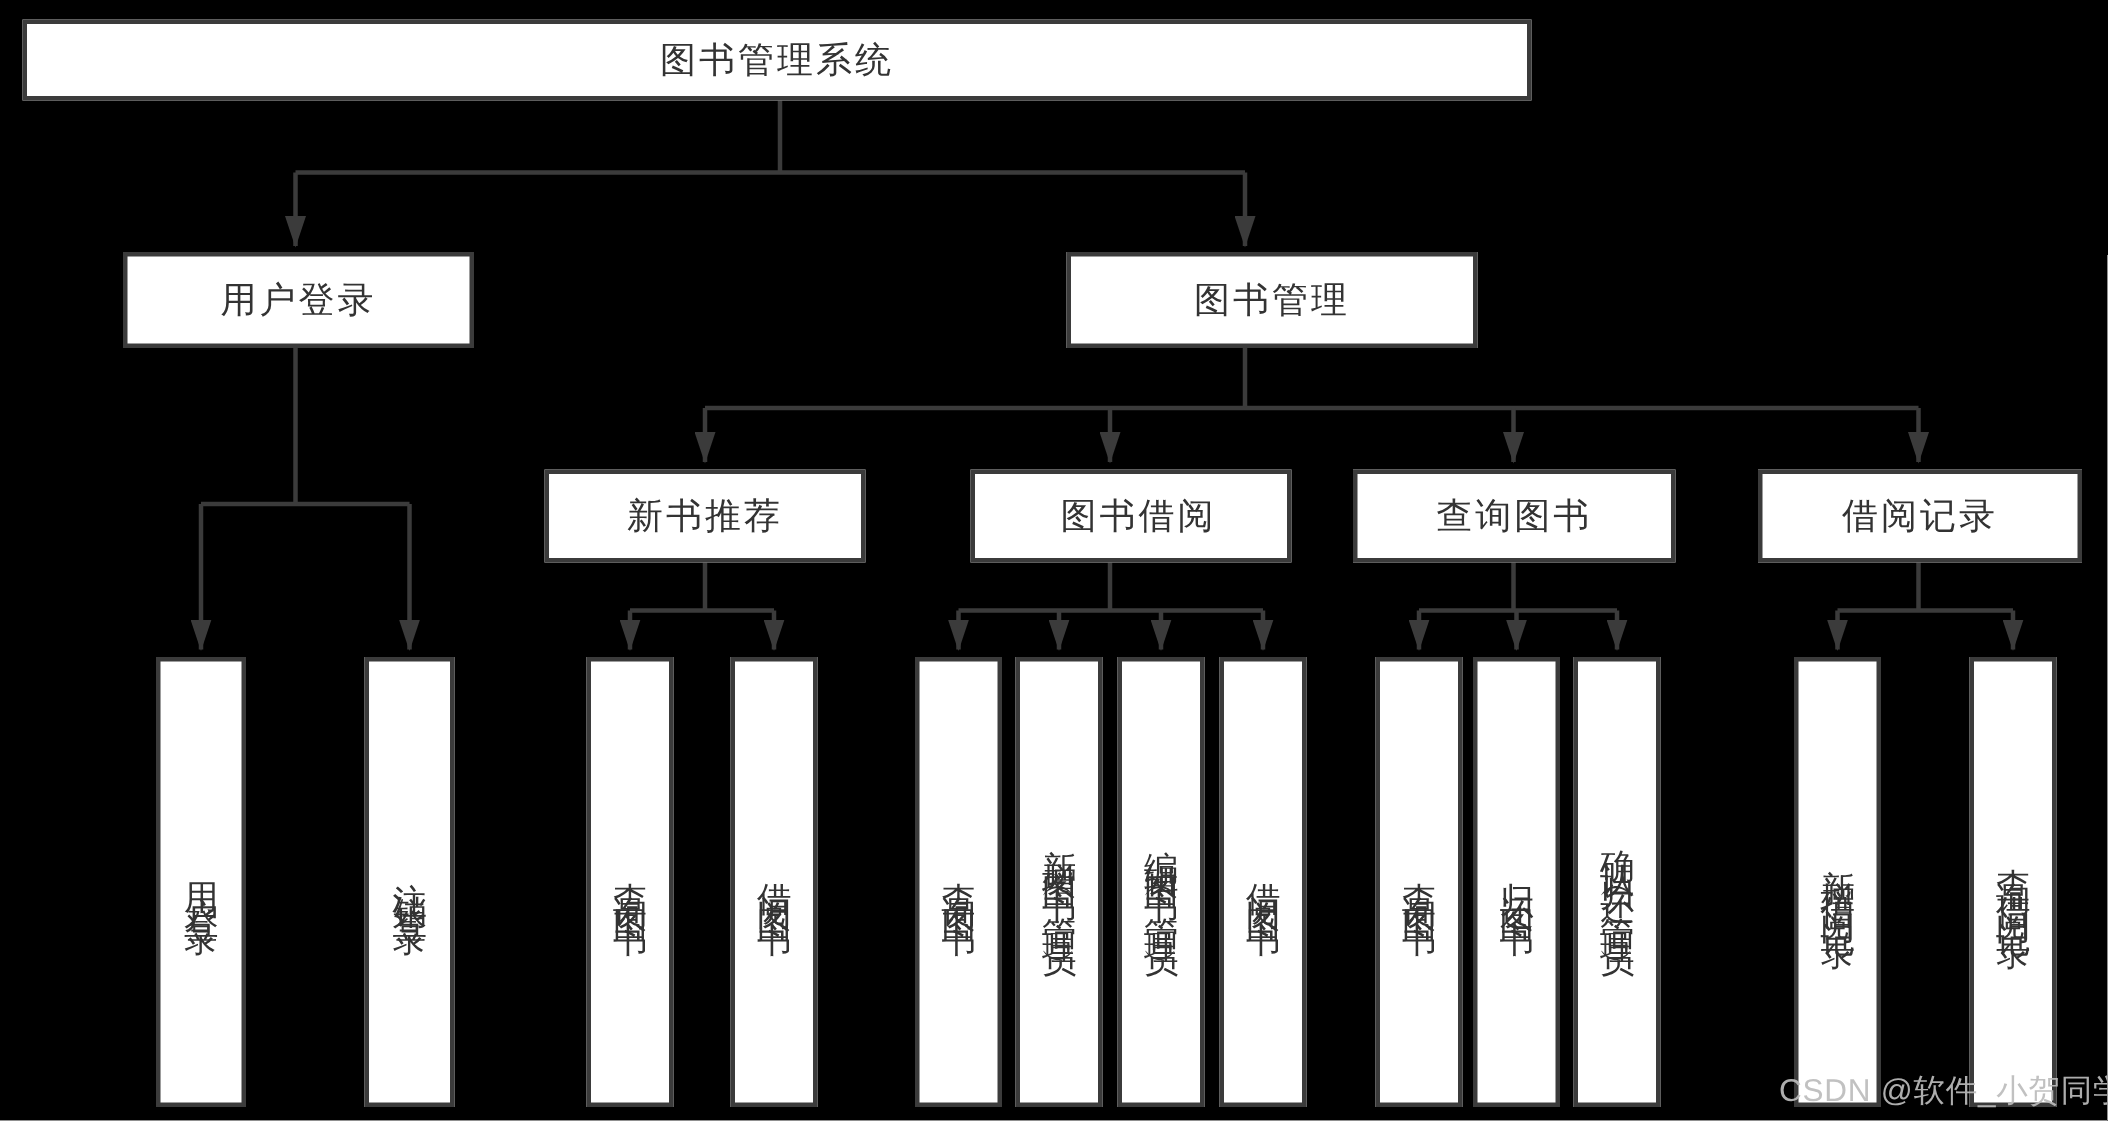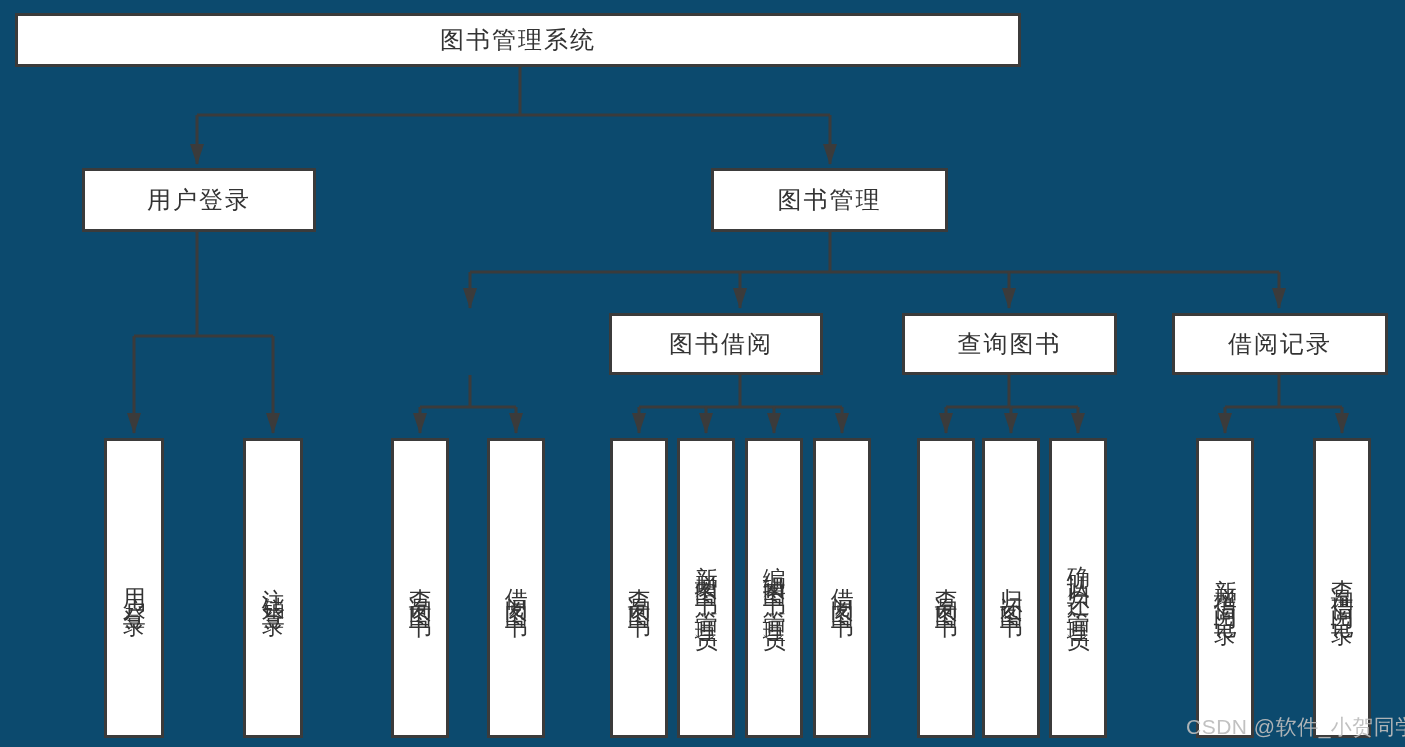--- a/index.html
+++ b/index.html
@@ -4,21 +4,21 @@
 <style>
   html, body {
     margin: 0;
     padding: 0;
     background: #ffffff;
   }
   .stage {
     position: relative;
     width: 1405px;
     height: 747px;
-    background: #0c4a6e;
+    background: #000000;
     font-family: "Liberation Sans", "DejaVu Sans", sans-serif;
     overflow: hidden;
   }
   svg.connectors {
     position: absolute;
     left: 0;
     top: 0;
     width: 1405px;
     height: 747px;
     z-index: 1;
@@ -98,23 +98,24 @@
     <line x1="1011" y1="407" x2="1011" y2="433" stroke="#3b3b3b" stroke-width="3" marker-end="url(#arrow)"></line>
     <line x1="1078" y1="407" x2="1078" y2="433" stroke="#3b3b3b" stroke-width="3" marker-end="url(#arrow)"></line>
 
     <line x1="1225" y1="407" x2="1225" y2="433" stroke="#3b3b3b" stroke-width="3" marker-end="url(#arrow)"></line>
     <line x1="1342" y1="407" x2="1342" y2="433" stroke="#3b3b3b" stroke-width="3" marker-end="url(#arrow)"></line>
   </svg>
 
   <div class="box" style="left:15px; top:13px; width:1006px; height:54px;">图书管理系统</div>
 
   <div class="box" style="left:82px; top:168px; width:234px; height:64px;">用户登录</div>
-  <div class="box" style="left:711px; top:168px; width:237px; height:64px;">图书管理</div>
+  <div class="box" style="left:711px; top:168px; width:274px; height:64px;">图书管理</div>
 
-  <div class="box" style="left:609px; top:313px; width:214px; height:62px;padding-left:10px;">图书借阅</div>
+  <div class="box" style="left:363px; top:313px; width:214px; height:62px;">新书推荐</div>
+  <div class="box" style="left:647px; top:313px; width:214px; height:62px;padding-left:10px;">图书借阅</div>
   <div class="box" style="left:902px; top:313px; width:215px; height:62px;">查询图书</div>
   <div class="box" style="left:1172px; top:313px; width:216px; height:62px;">借阅记录</div>
 
   <div class="box leaf" style="left:104px; top:438px; width:60px; height:300px;">用户登录</div>
   <div class="box leaf" style="left:243px; top:438px; width:60px; height:300px;">注销登录</div>
 
   <div class="box leaf" style="left:391px; top:438px; width:58px; height:300px;">查询图书</div>
   <div class="box leaf" style="left:487px; top:438px; width:58px; height:300px;">借阅图书</div>
 
   <div class="box leaf" style="left:610px; top:438px; width:58px; height:300px;">查询图书</div>

